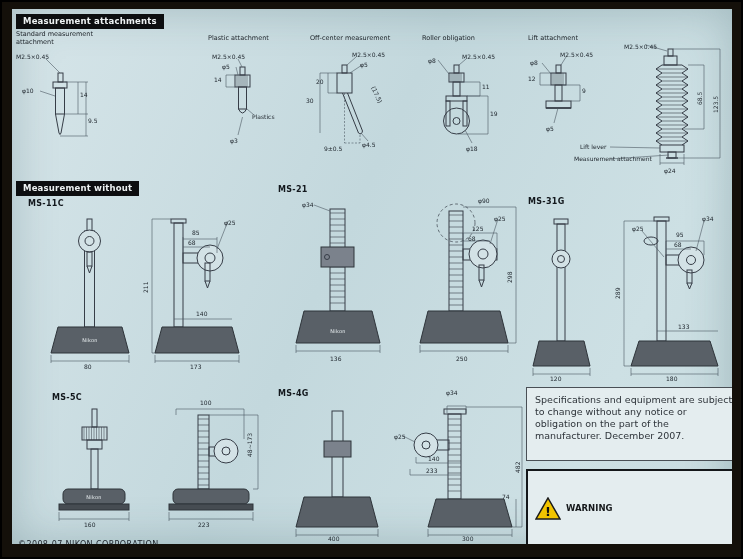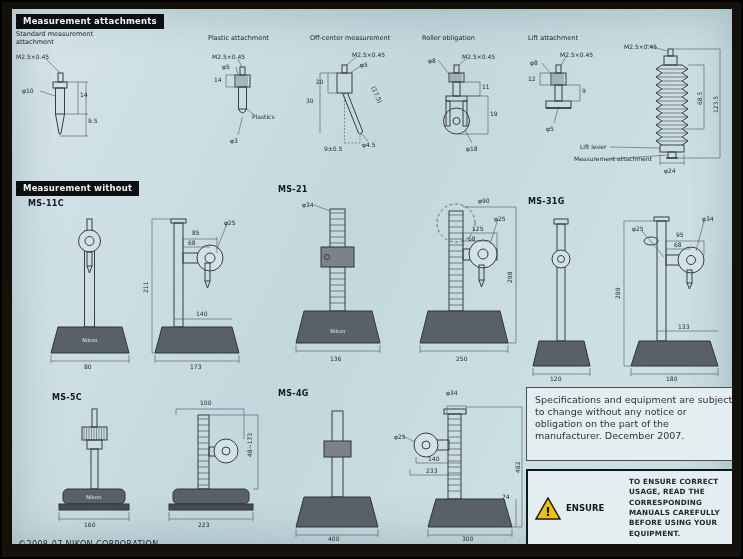--- a/index.html
+++ b/index.html
@@ -383,21 +383,20 @@
     </div>
 
     <div class="notice-box">Specifications and equipment are subject to change without any notice or obligation on the part of the manufacturer.  December 2007.</div>
 
     <div class="warning-box">
       <div class="warning-left">
         <svg width="26" height="23">
           <path d="M13,1 L25,22 L1,22 Z" fill="#f2c400" stroke="#1a1a1a" stroke-width="1.5"></path>
           <text x="13" y="19" text-anchor="middle" font-size="13" font-weight="bold" fill="#111">!</text>
         </svg>
-        <span class="warning-word">ENSURE</span>
+        <span class="warning-word">WARNING</span>
       </div>
-      <div class="warning-text">TO ENSURE CORRECT USAGE, READ THE CORRESPONDING MANUALS CAREFULLY BEFORE USING YOUR EQUIPMENT.</div>
     </div>
 
     <div class="footer">©2008-07 NIKON CORPORATION</div>
 
   </div>
 </div>
 
 </body></html>

